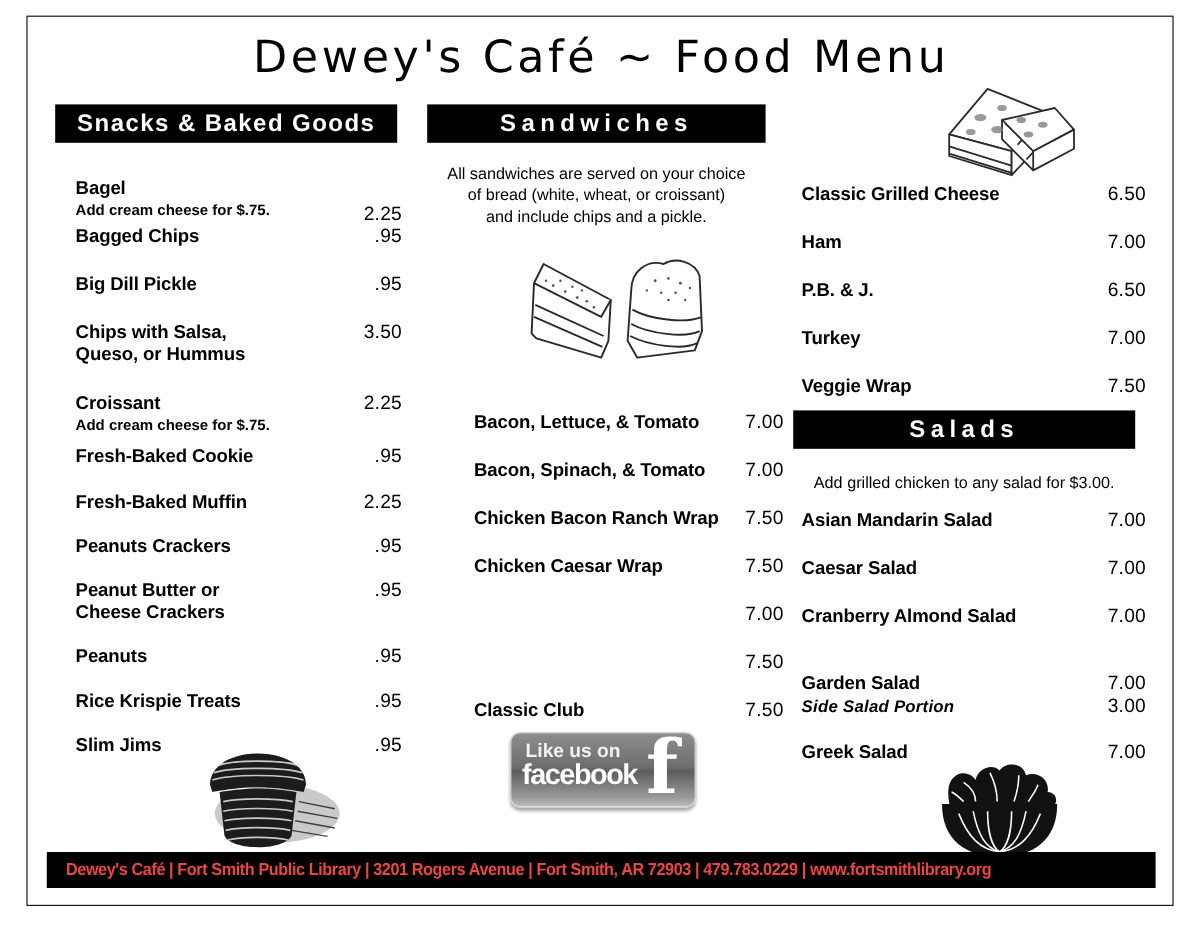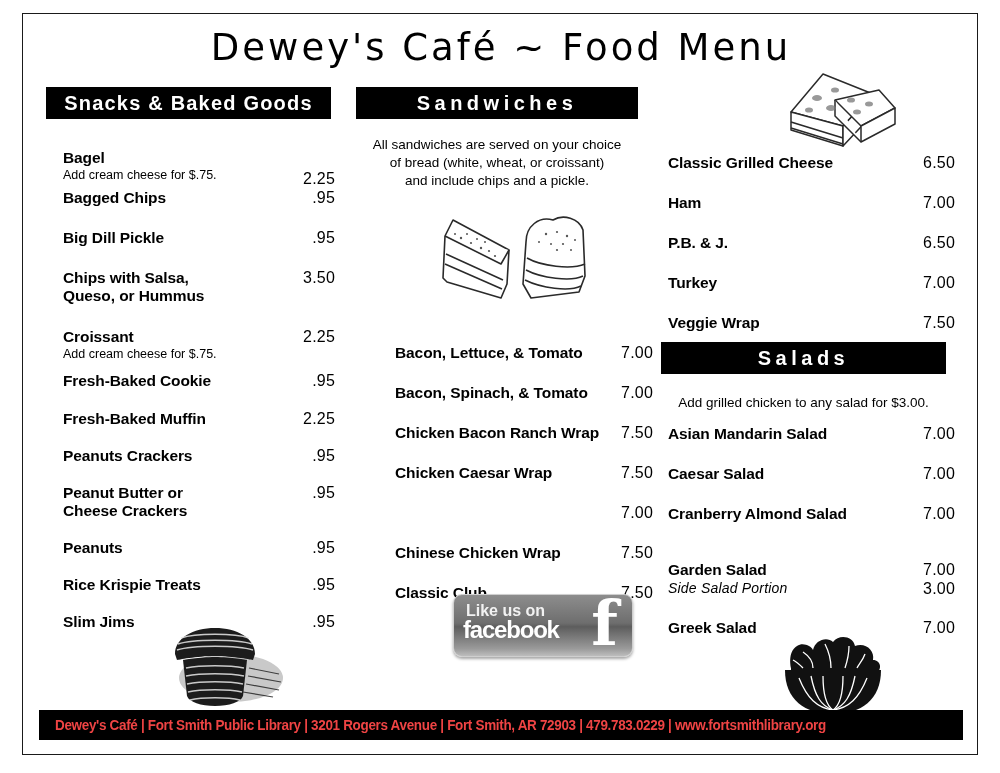--- a/index.html
+++ b/index.html
@@ -69,21 +69,21 @@
     box-sizing: border-box;
   }
   .item-name {
     font-weight: bold;
     font-size: 15.5px;
     line-height: 1.18;
     letter-spacing: -0.1px;
     display: block;
   }
   .item-sub {
-    font-weight: normal;
+    font-weight: bold;
     font-size: 12.5px;
     line-height: 1.2;
     display: block;
     margin-top: 1px;
   }
   .item-sub.ital {
     font-style: italic;
     font-size: 14px;
     letter-spacing: 0.2px;
   }
@@ -130,30 +130,29 @@
     letter-spacing: -0.35px;
     transform: scaleX(0.93);
     transform-origin: left center;
     white-space: nowrap;
   }
 
   
   #facebook-badge {
     position: absolute;
     left: 402px;
-    top: 580px;
-    width: 180px;
+    top: 596px;
+    width: 155px;
     height: 63px;
     border-radius: 9px;
     background: linear-gradient(180deg, #8d8d8d 0%, #6e6e6e 46%, #5d5d5d 52%, #9a9a9a 88%, #bdbdbd 100%);
     box-shadow: 0 2px 3px rgba(0,0,0,0.35);
     border: 1px solid #cfcfcf;
     box-sizing: border-box;
     overflow: hidden;
-    margin-left: 28px;
   }
   #fb-like-text {
     position: absolute;
     left: 12px;
     top: 7px;
     font-size: 16px;
     font-weight: bold;
     color: #f2f2f2;
   }
   #fb-word {
@@ -325,21 +324,20 @@
       <span class="item-price" style="left:196px;">7.50</span>
     </div>
     <div class="menu-row" style="height:40px;">
       <span class="item-name">Chicken Caesar Wrap</span>
       <span class="item-price" style="left:196px;">7.50</span>
     </div>
     <div class="menu-row" style="height:40px;">
       <span class="item-price" style="left:196px;">7.00</span>
     </div>
     <div class="menu-row" style="height:40px;">
-      <span class="item-name">Chinese Chicken Wrap</span>
       <span class="item-price" style="left:196px;">7.50</span>
     </div>
     <div class="menu-row" style="height:40px;">
       <span class="item-name">Classic Club</span>
       <span class="item-price" style="left:196px;">7.50</span>
     </div>
   </div>
 
   <div id="facebook-badge">
     <span id="fb-like-text">Like us on</span>

